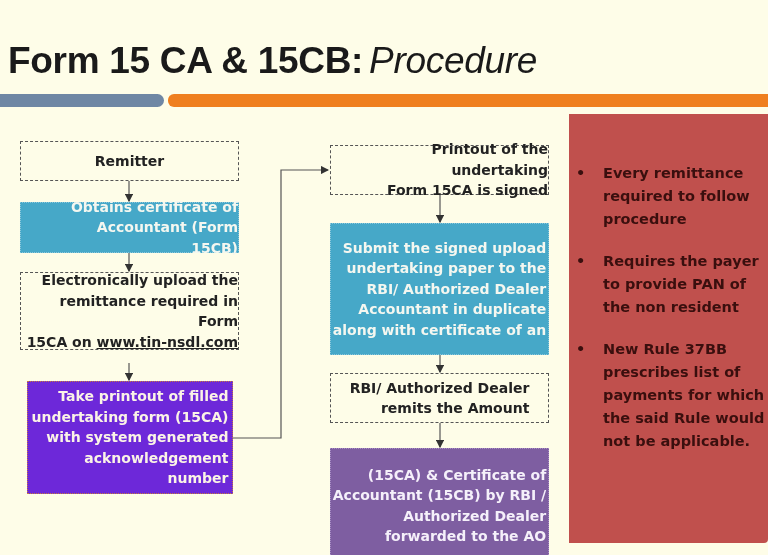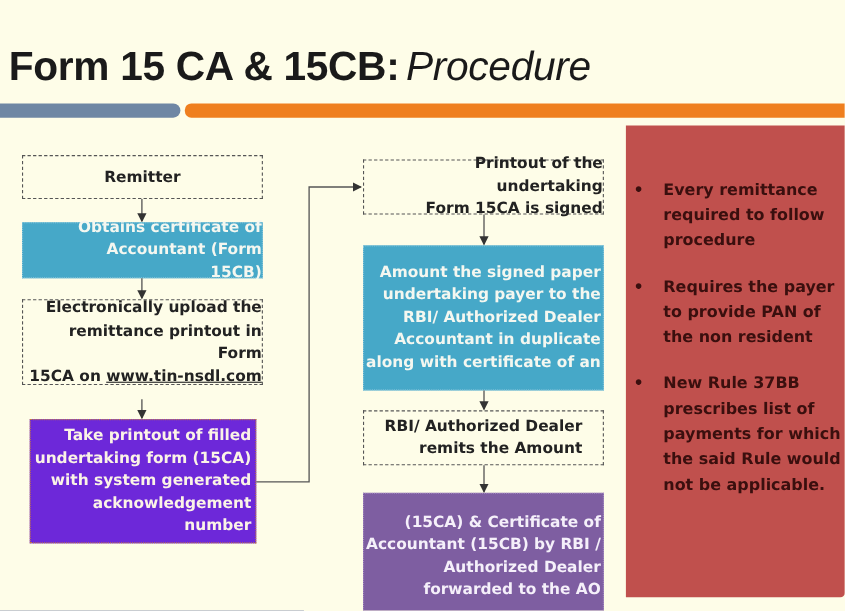--- a/index.html
+++ b/index.html
@@ -80,21 +80,21 @@
 <div class="box teal" style="left:20px; top:202px; width:219px; height:51px;padding-left:28px;">
   <div>
     <div>Obtains certificate of</div>
     <div>Accountant (Form 15CB)</div>
   </div>
 </div>
 
 <div class="box dashed" style="left:20px; top:272px; width:219px; height:78px;">
   <div>
     <div>Electronically upload the</div>
-    <div>remittance printout in Form</div>
+    <div>remittance required in Form</div>
     <div><span>15CA on </span><u>www.tin-nsdl.com</u></div>
   </div>
 </div>
 
 <div class="box orange" style="left:27px; top:381px; width:206px; height:113px;">
   <div>
     <div>Take printout of filled</div>
     <div>undertaking form (15CA)</div>
     <div>with system generated</div>
     <div>acknowledgement</div>
@@ -104,22 +104,22 @@
 
 <div class="box dashed" style="left:330px; top:145px; width:219px; height:50px;">
   <div>
     <div>Printout of the undertaking</div>
     <div>Form 15CA is signed</div>
   </div>
 </div>
 
 <div class="box teal" style="left:330px; top:223px; width:219px; height:132px;">
   <div>
-    <div>Amount the signed paper</div>
-    <div>undertaking payer to the</div>
+    <div>Submit the signed upload</div>
+    <div>undertaking paper to the</div>
     <div>RBI/ Authorized Dealer</div>
     <div>Accountant in duplicate</div>
     <div>along with certificate of an</div>
   </div>
 </div>
 
 <div class="box dashed" style="left:330px; top:373px; width:219px; height:50px;">
   <div>
     <div>RBI/ Authorized Dealer</div>
     <div>remits the Amount</div>

